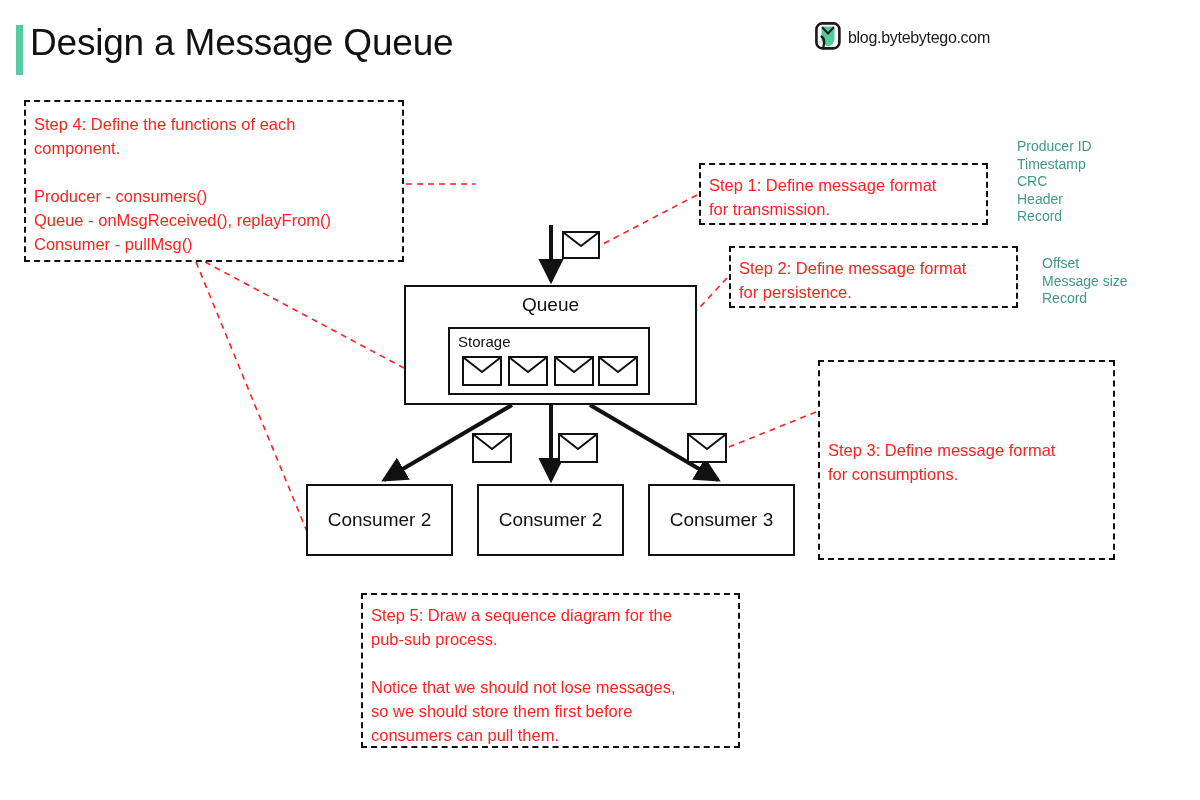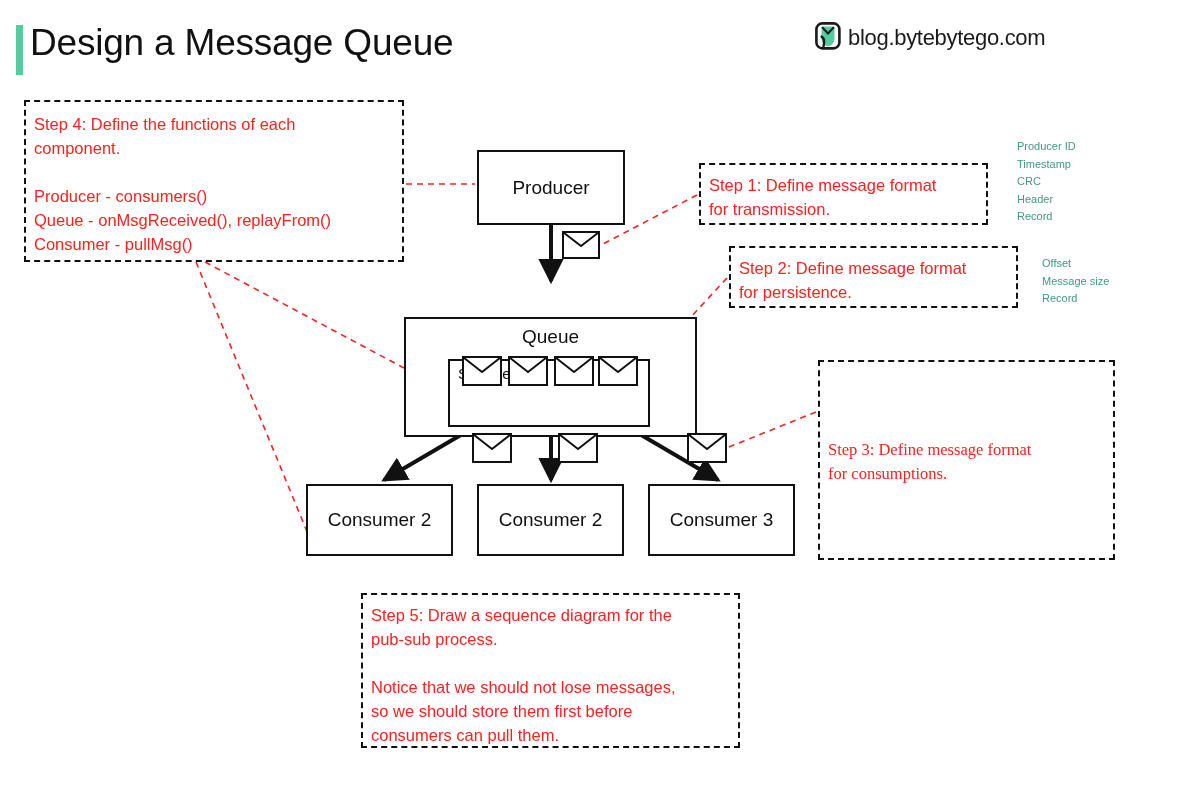--- a/index.html
+++ b/index.html
@@ -33,21 +33,21 @@
     letter-spacing: -0.2px;
     white-space: nowrap;
   }
   #brand {
     left: 815px; top: 22px;
     display: flex;
     align-items: center;
     gap: 7px;
   }
   #brand-label {
-    font-size: 22px;
+    font-size: 16px;
     color: #1b1b1b;
     letter-spacing: -0.3px;
     white-space: nowrap;
   }
 
   
   .node-box {
     border: 2.5px solid #111111;
     background: #ffffff;
     box-sizing: border-box;
@@ -94,21 +94,21 @@
     position: absolute;
     color: #ff2020;
     font-size: 16.5px;
     line-height: 24px;
     white-space: pre-wrap;
   }
 
   
   .field-list {
     color: #3e9a86;
-    font-size: 11px;
+    font-size: 14px;
     line-height: 17.5px;
     white-space: pre-line;
   }
 
   
   #edges, #dashed-links {
     left: 0; top: 0;
     width: 1200px; height: 800px;
     pointer-events: none;
   }
@@ -159,25 +159,22 @@
 
     <line x1="196" y1="262" x2="308" y2="534" stroke="#ff2020" stroke-width="1.6" stroke-dasharray="6 5"></line>
 
     <line x1="697" y1="195" x2="601" y2="245" stroke="#ff2020" stroke-width="1.6" stroke-dasharray="6 5"></line>
 
     <line x1="727" y1="278" x2="639" y2="373" stroke="#ff2020" stroke-width="1.6" stroke-dasharray="6 5"></line>
 
     <line x1="816" y1="412" x2="729" y2="447" stroke="#ff2020" stroke-width="1.6" stroke-dasharray="6 5"></line>
   </svg>
 
-  <div class="abs node-box" style="left:477px; top:150px; width:148px; height:75px;">
-    <span class="node-label">Producer</span>
-  </div>
-
-  <div class="abs queue-box" style="left:404px; top:285px; width:293px; height:120px;margin-top:32px;">
+
+  <div class="abs queue-box" style="left:404px; top:285px; width:293px; height:120px;">
     <div class="queue-title">Queue</div>
     <div class="abs storage-box" style="left:42px; top:40px; width:202px; height:68px;">
       <div class="storage-title">Storage</div>
     </div>
   </div>
 
   <div class="abs node-box" style="left:306px; top:484px; width:147px; height:72px;">
     <span class="node-label">Consumer 2</span>
   </div>
   <div class="abs node-box" style="left:477px; top:484px; width:147px; height:72px;">
@@ -251,21 +248,21 @@
     <div class="note-text" style="left:8px; top:8px; width:278px;">Step 1: Define message format
 for transmission.</div>
   </div>
 
   <div class="abs note-box" style="left:729px; top:246px; width:289px; height:62px;">
     <div class="note-text" style="left:8px; top:8px; width:278px;">Step 2: Define message format
 for persistence.</div>
   </div>
 
   <div class="abs note-box" style="left:818px; top:360px; width:297px; height:200px;">
-    <div class="note-text" style="left:8px; top:76px; width:286px;font-family:Liberation Serif, serif;">Step 3: Define message format
+    <div class="note-text" style="left:8px; top:76px; width:286px;">Step 3: Define message format
 for consumptions.</div>
   </div>
 
   <div class="abs note-box" style="left:361px; top:593px; width:379px; height:155px;">
     <div class="note-text" style="left:8px; top:8px; width:368px;">Step 5: Draw a sequence diagram for the
 pub-sub process.
 
 Notice that we should not lose messages,
 so we should store them first before
 consumers can pull them.</div>

